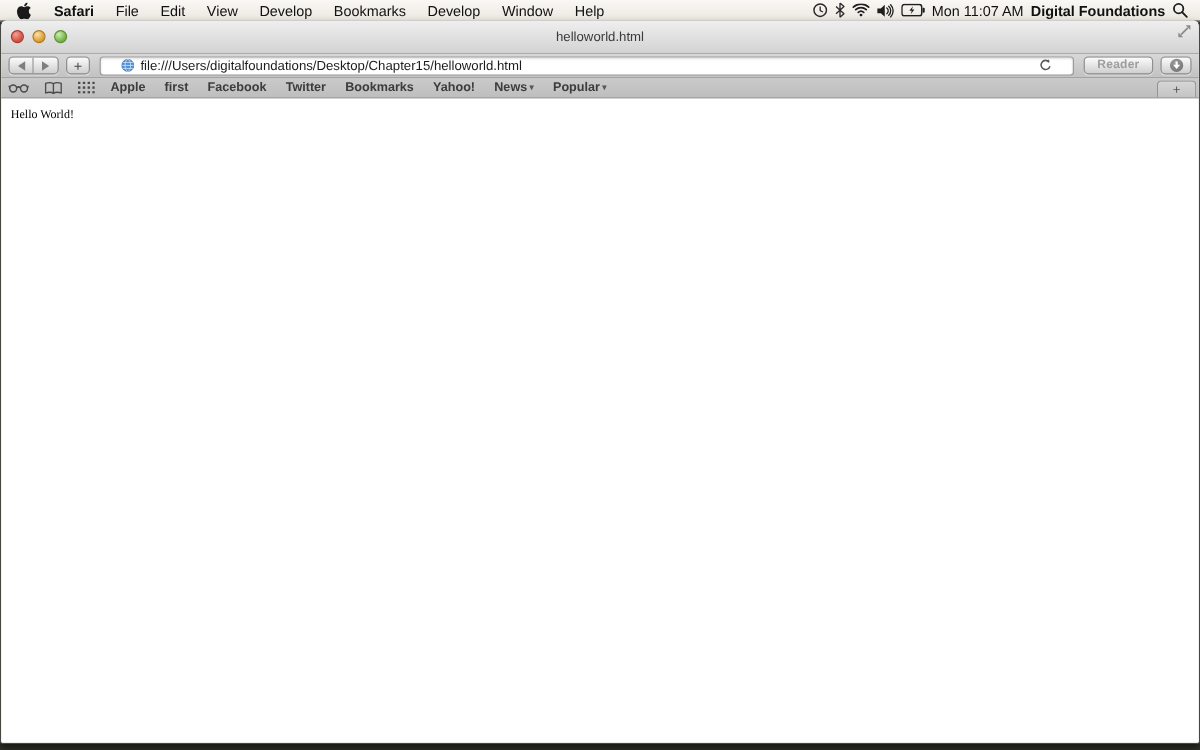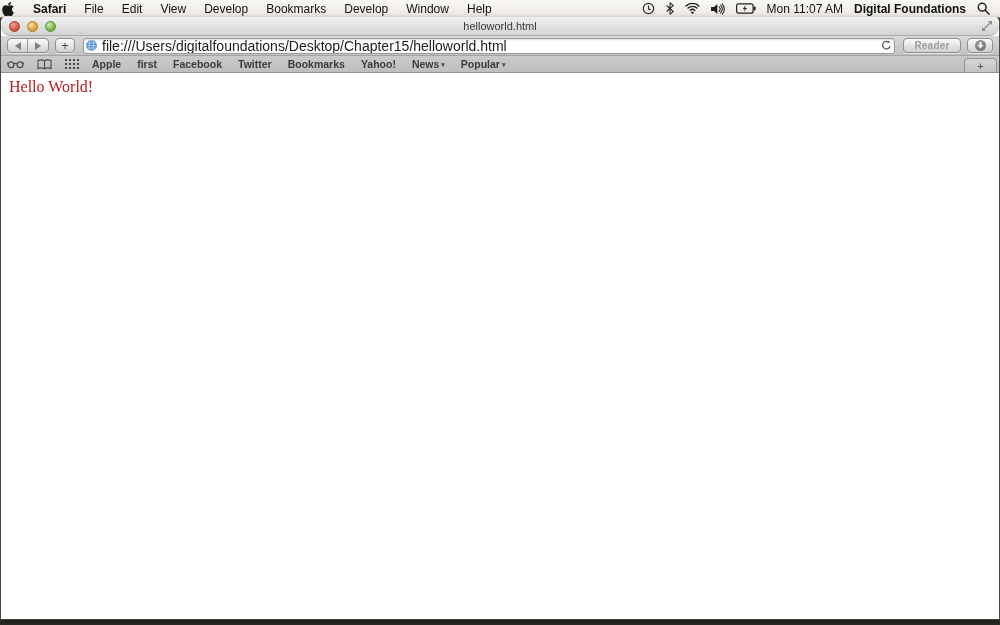--- a/index.html
+++ b/index.html
@@ -13,45 +13,45 @@
   }
 
   
   .menubar {
     position:absolute; top:0; left:0; width:1000px; height:18px;
     background:linear-gradient(#faf8f4,#ebe8e1);
     border-bottom:1px solid #9a9a94;
     display:flex; align-items:center; justify-content:space-between;
     font-size:12px; color:#111;
   }
-  .menubar-left { display:flex; align-items:center; height:100%; }
+  .menubar-left { display:flex; align-items:center; height:100%; padding-left:12px; }
   .menubar-left .apple { display:flex; align-items:center; padding:0 10px 0 2px; }
   .menu-item { padding:0 9px; line-height:18px; white-space:nowrap; cursor:default; }
   .menu-item.app { font-weight:bold; }
-  .menubar-right { display:flex; align-items:center; height:100%; padding-right:10px; gap:11px; }
+  .menubar-right { display:flex; align-items:center; height:100%; padding-right:10px; gap:6px; }
   .status-icon { display:flex; align-items:center; }
   .status-text { white-space:nowrap; }
   .status-user { font-weight:bold; }
 
   
   .window {
     position:absolute; top:17px; left:0; width:1000px; height:603px;
     border:1px solid #484842; border-top:none;
     border-radius:5px 5px 2px 2px;
     box-shadow:0 3px 6px rgba(0,0,0,.55);
     display:flex; flex-direction:column;
     background:#fff;
     overflow:hidden;
   }
 
   .titlebar {
-    position:relative; height:19px; flex:none;
+    position:relative; height:28px; flex:none;
     background:linear-gradient(#efefef,#d3d3d3);
     border-bottom:1px solid #ababab;
-    display:flex; align-items:center; justify-content:center;border-radius:9px;
+    display:flex; align-items:center; justify-content:center;
   }
   .traffic { position:absolute; left:8px; top:0; height:100%; display:flex; align-items:center; gap:7px; }
   .light { width:11px; height:11px; border-radius:50%; }
   .light.red    { background:radial-gradient(circle at 35% 30%, #f2a097, #d8574a 60%, #b0402f); border:1px solid #a53b2d; }
   .light.yellow { background:radial-gradient(circle at 35% 30%, #fbe2a9, #dfa33d 60%, #c08327); border:1px solid #ac7c22; }
   .light.green  { background:radial-gradient(circle at 35% 30%, #cdeeb2, #7cb84f 60%, #5d9a33); border:1px solid #5b8f33; }
   .win-title { font-size:11px; color:#3a3a3a; font-weight:500; }
   .fullscreen { position:absolute; right:6px; top:3px; }
 
   .toolbar {
@@ -71,22 +71,22 @@
   .nav-half { width:50%; height:100%; display:flex; align-items:center; justify-content:center; }
   .nav-half.back { border-right:1px solid #9b9b9b; }
   .tri { width:0; height:0; border-top:4px solid transparent; border-bottom:4px solid transparent; }
   .tri.left  { border-right:6px solid #7e7e7e; }
   .tri.right { border-left:6px solid #7e7e7e; }
   .plus-btn { width:20px; font-size:12px; color:#444; }
   .url-field {
     flex:1; height:16px; background:#fff;
     border:1px solid #9b9b9b; border-radius:3px;
     box-shadow:inset 0 1px 2px rgba(0,0,0,.15);
-    display:flex; align-items:center; gap:5px; padding:0 2px; margin:8px 2px;
-    font-size:14px; color:#1c1c1c; overflow:hidden; white-space:nowrap;
+    display:flex; align-items:center; gap:5px; padding:0 17px; margin:8px 2px;
+    font-size:11px; color:#1c1c1c; overflow:hidden; white-space:nowrap;
   }
   .url-text { overflow:hidden; text-overflow:clip; flex:1; }
   .reload { flex:none; margin-left:auto; display:flex; }
   .reader-btn { width:58px; font-size:10px; color:#9d9d9d; font-weight:bold; letter-spacing:.2px; }
   .dl-btn { width:26px; }
   .dl-circle {
     width:11px; height:11px; border-radius:50%;
     background:radial-gradient(circle at 40% 30%, #9a9a9a, #6e6e6e);
     display:flex; align-items:center; justify-content:center;
   }
@@ -107,21 +107,21 @@
     border:1px solid #949494; border-bottom:none;
     border-radius:4px 4px 0 0;
     background:linear-gradient(#d6d6d6,#c4c4c4);
     display:flex; align-items:center; justify-content:center;
     font-size:11px; font-weight:normal; color:#555;
   }
 
   .content {
     flex:1; background:#ffffff; padding:7px 8px;
     font-family:"Liberation Serif", serif;
-    font-size:16px; color:#b91c1c;
+    font-size:10px; color:#000000;
   }
   .content p { margin:0 0 13px; line-height:13px; }
 
   svg { display:block; }
 </style>
 </head>
 <body>
 
 <div class="menubar">
   <div class="menubar-left">

